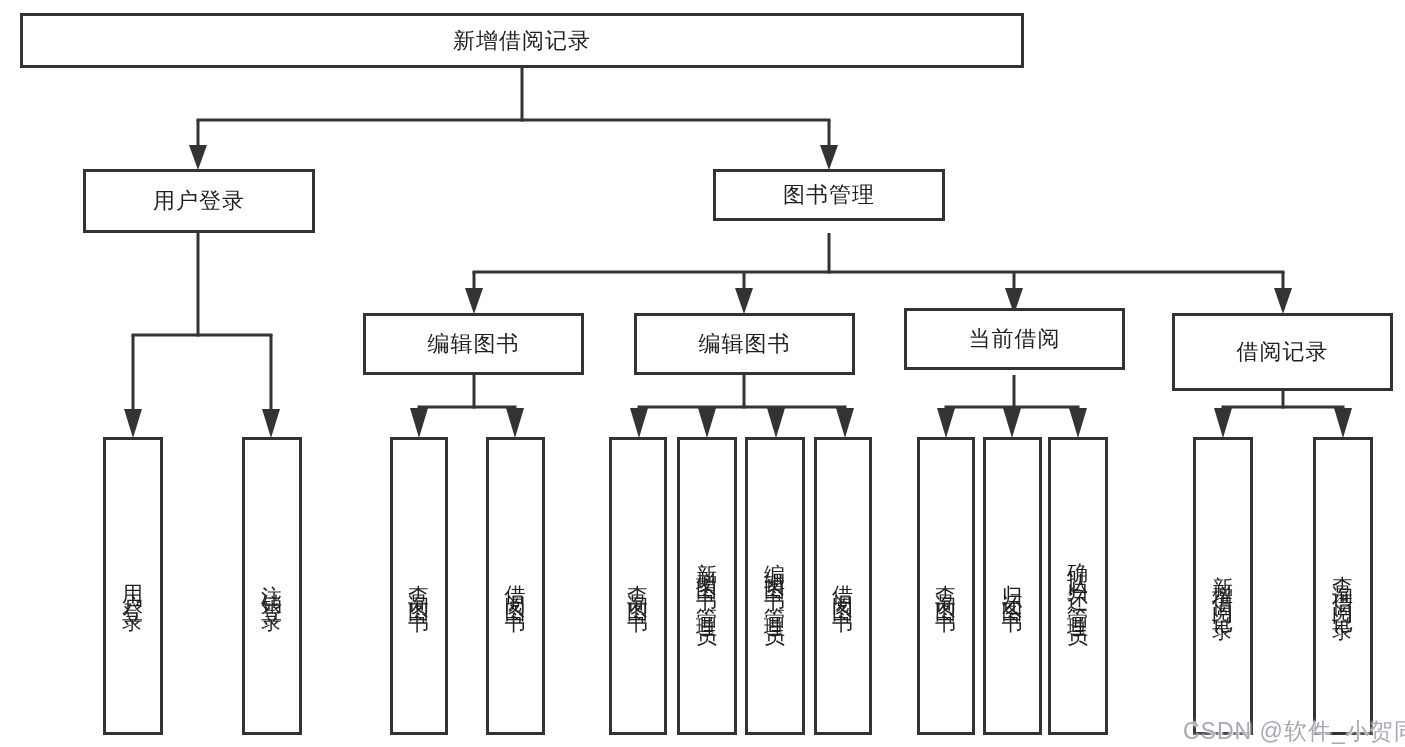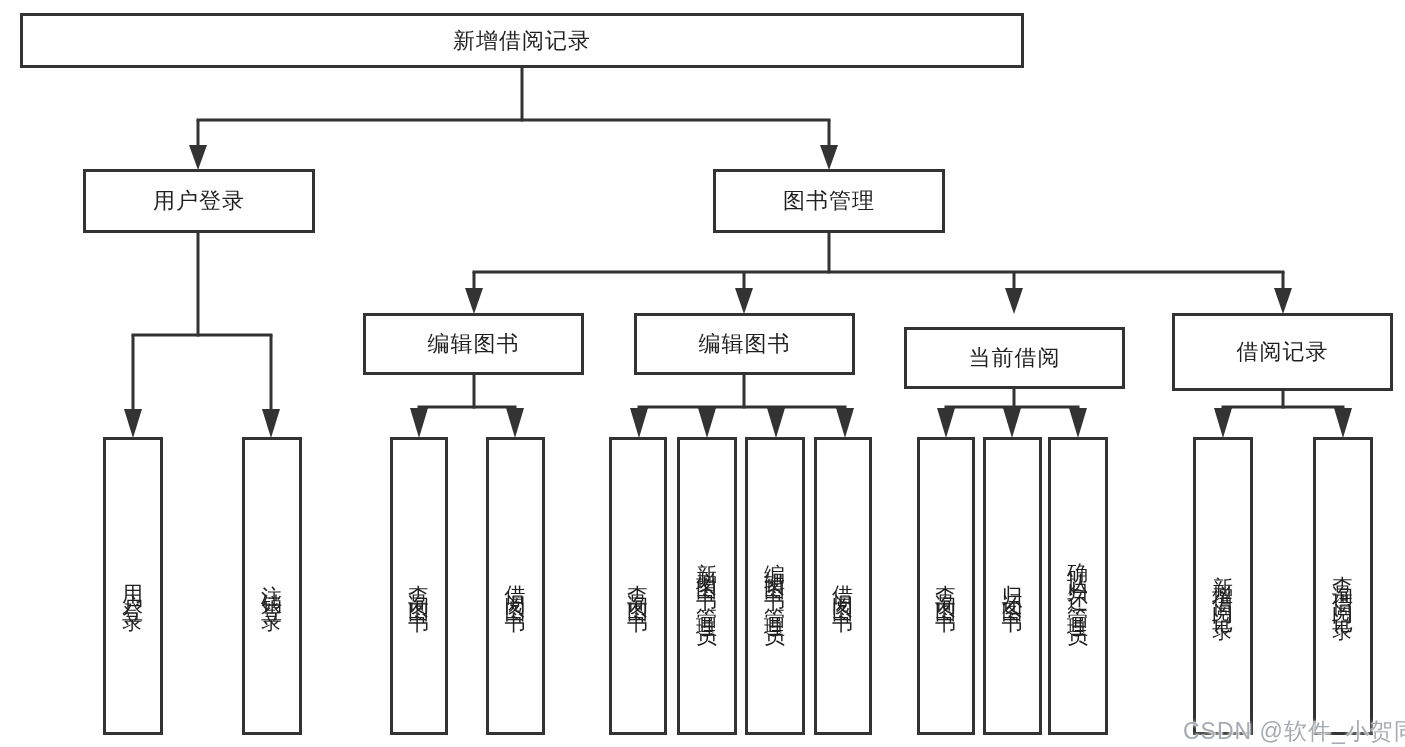--- a/index.html
+++ b/index.html
@@ -110,25 +110,25 @@
       <polygon points="1003,408 1021,408 1012,438"></polygon>
       <polygon points="1069,408 1087,408 1078,438"></polygon>
       <polygon points="1214,408 1232,408 1223,438"></polygon>
       <polygon points="1334,408 1352,408 1343,438"></polygon>
     </g>
   </svg>
 
   <div class="node h" style="left:20px;top:13px;width:1004px;height:55px">新增借阅记录</div>
 
   <div class="node h" style="left:83px;top:169px;width:232px;height:64px">用户登录</div>
-  <div class="node h" style="left:713px;top:169px;width:232px;height:64px">图书管理</div>
+  <div class="node h" style="left:713px;top:169px;width:232px;height:52px">图书管理</div>
 
   <div class="node h" style="left:363px;top:313px;width:221px;height:62px">编辑图书</div>
   <div class="node h" style="left:634px;top:313px;width:221px;height:62px">编辑图书</div>
-  <div class="node h" style="left:904px;top:327px;width:221px;height:62px">当前借阅</div>
+  <div class="node h" style="left:904px;top:308px;width:221px;height:62px">当前借阅</div>
   <div class="node h" style="left:1172px;top:313px;width:221px;height:78px">借阅记录</div>
 
   <div class="node v" style="left:103px;width:60px">用户登录</div>
   <div class="node v" style="left:242px;width:60px">注销登录</div>
 
   <div class="node v" style="left:390px;width:58px">查询图书</div>
   <div class="node v" style="left:486px;width:59px">借阅图书</div>
 
   <div class="node v" style="left:609px;width:58px">查询图书</div>
   <div class="node v" style="left:677px;width:60px">新增图书（管理员）</div>

